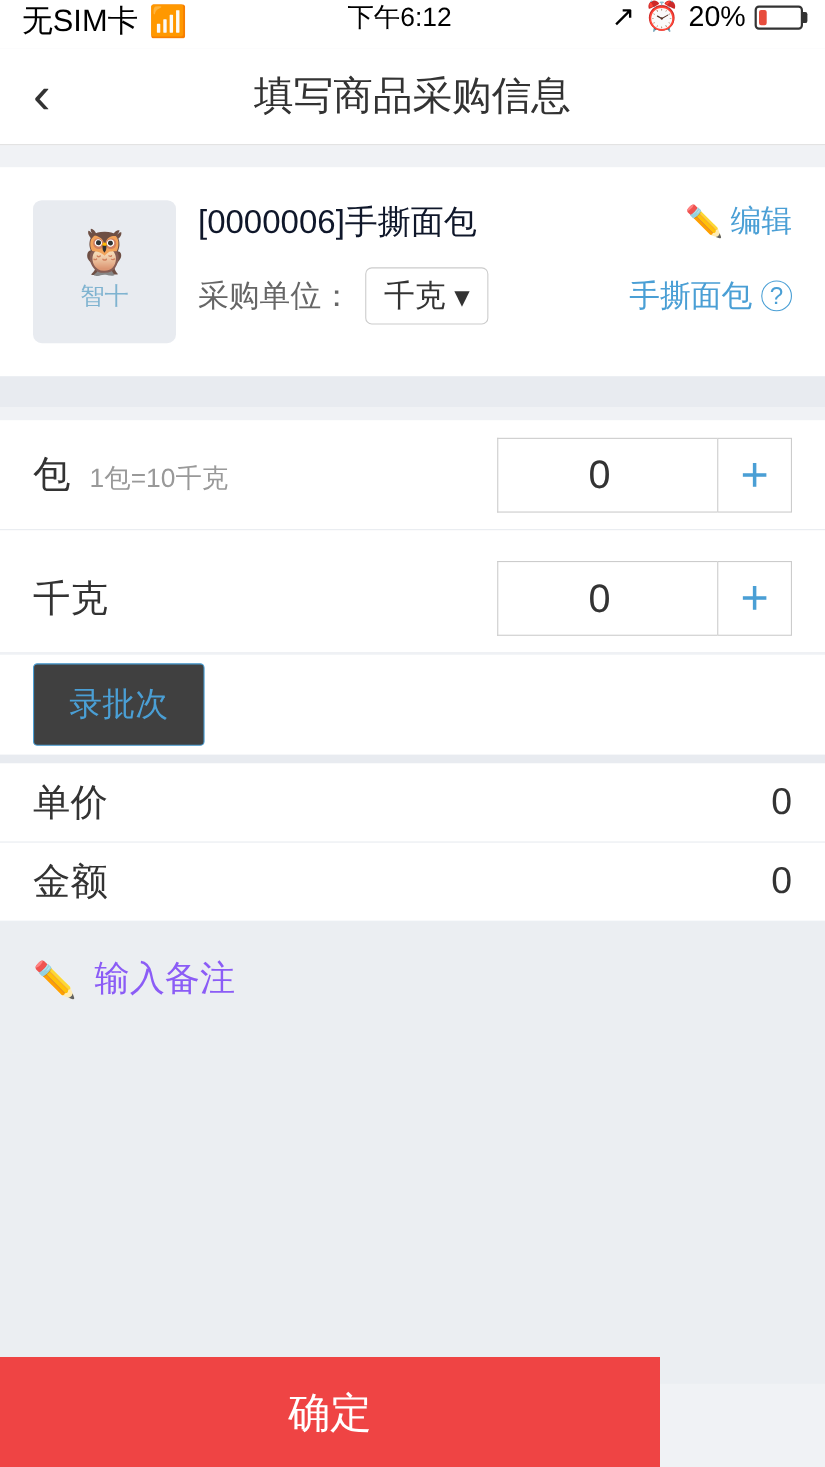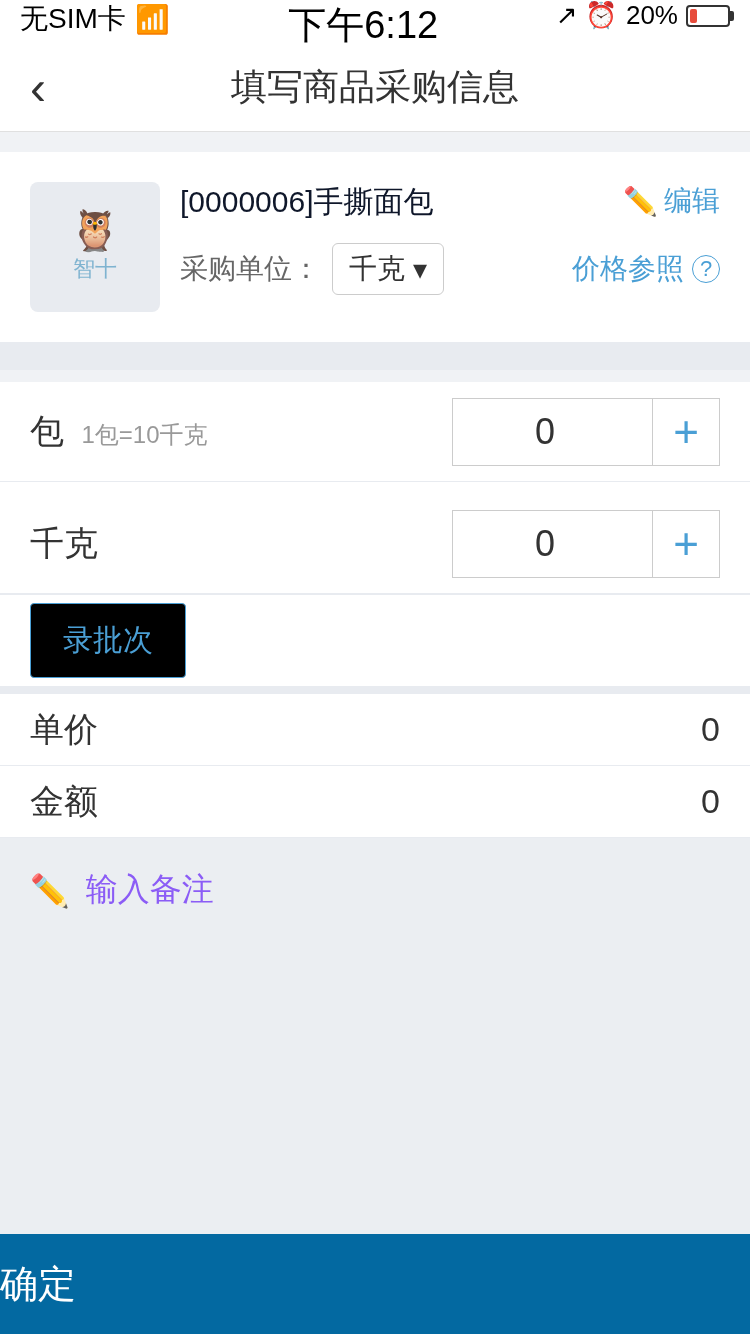--- a/index.html
+++ b/index.html
@@ -18,21 +18,21 @@
       display: flex;
       justify-content: space-between;
       align-items: flex-start;
       height: 44px;
       background: #fff;
       padding: 0 20px;
       font-size: 28px;
       color: #000;
     }
     .status-left { display: flex; align-items: center; gap: 10px; }
-    .status-center { font-weight: 500; font-size: 38px; }
+    .status-center { font-weight: 500; font-size: 24px; }
     .status-right { display: flex; align-items: center; gap: 8px; font-size: 26px; }
     .battery-icon {
       display: inline-flex;
       align-items: center;
     }
     .battery-body {
       width: 44px; height: 22px;
       border: 2px solid #333;
       border-radius: 4px;
       position: relative;
@@ -213,21 +213,21 @@
       border-top: 1px solid #e8ebf0;
       border-bottom: 8px solid #e8ebf0;
     }
     .summary-text {
       font-size: 30px;
       color: #333;
     }
     .batch-btn {
       border: 1px solid #4a9fd5;
       color: #4a9fd5;
-      background: #000000;
+      background: #404040;
       padding: 16px 32px;
       font-size: 30px;
       border-radius: 4px;
       cursor: pointer;
     }
 
     
     .price-section {
       background: #fff;
       margin-top: 0;
@@ -273,26 +273,26 @@
       flex: 1;
       background: #ebeef2;
       min-height: 300px;
     }
 
     
     .confirm-btn-wrap {
       position: fixed;
       bottom: 0;
       left: 0;
-      width: 750px;
-      background: #0369a1;
+      width: 600px;
+      background: #ef4444;
       height: 100px;
       display: flex;
       align-items: center;
-      justify-content: flex-start;
+      justify-content: center;
       cursor: pointer;
     }
     .confirm-btn-text {
       color: #fff;
       font-size: 38px;
       font-weight: 500;
     }
 
     
     .owl-logo {
@@ -353,21 +353,21 @@
       </div>
       <div class="unit-row">
         <div style="display:flex;align-items:center;gap:12px;text-align:right;">
           <span class="unit-label">采购单位：</span>
           <div class="unit-selector">
             <span>千克</span>
             <span>▾</span>
           </div>
         </div>
         <div class="price-ref">
-          <span>价格参照</span>
+          <span>手撕面包</span>
           <span style="border:1px solid #4a9fd5;border-radius:50%;width:28px;height:28px;display:inline-flex;align-items:center;justify-content:center;font-size:22px;color:#4a9fd5;">?</span>
         </div>
       </div>
     </div>
   </div>
 
   <div class="section-divider"></div>
 
   <div class="input-section">
 

